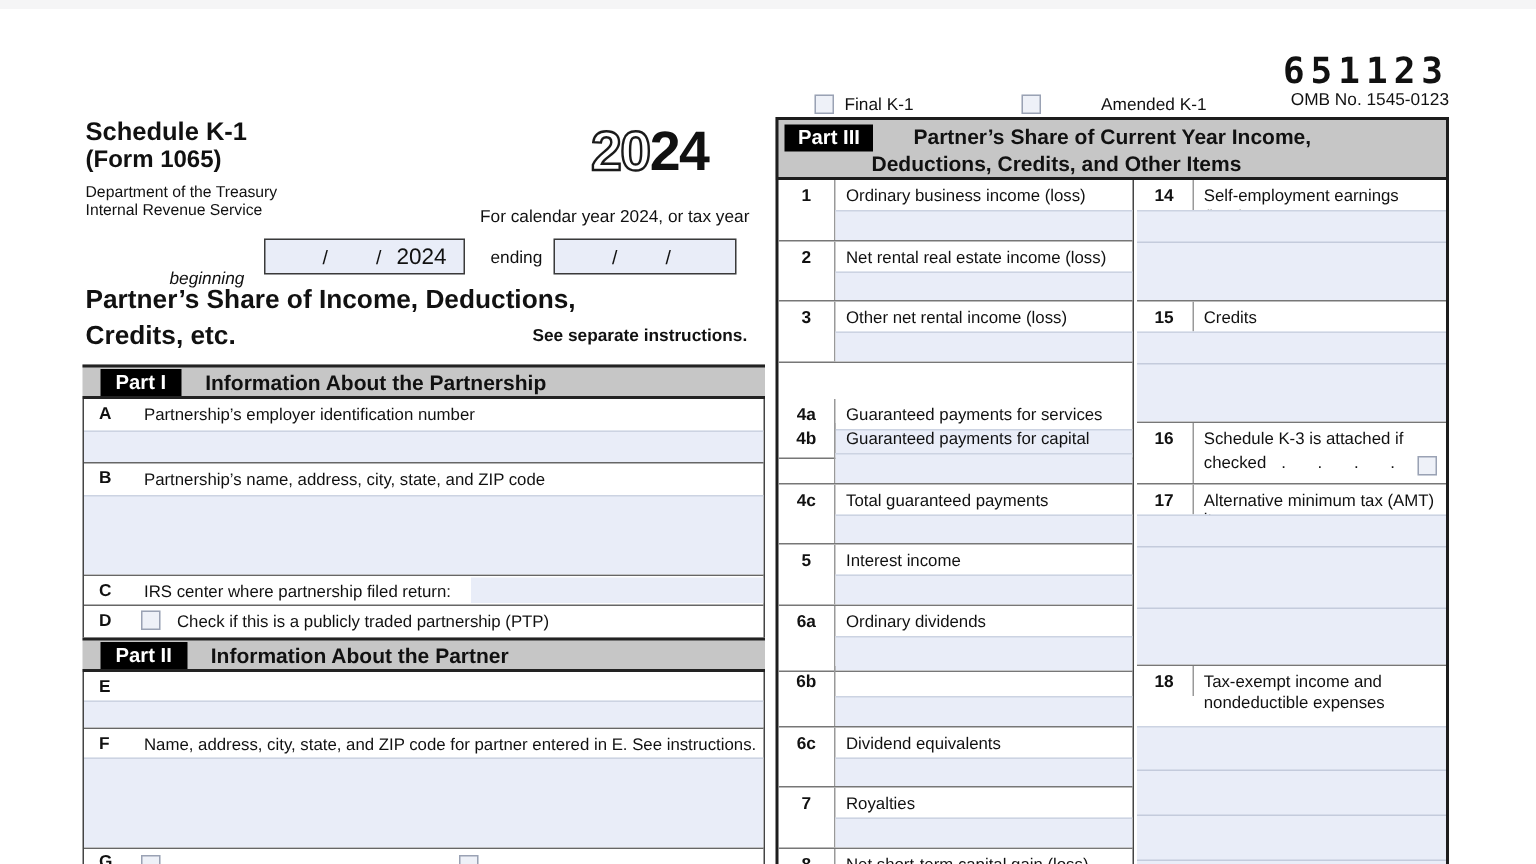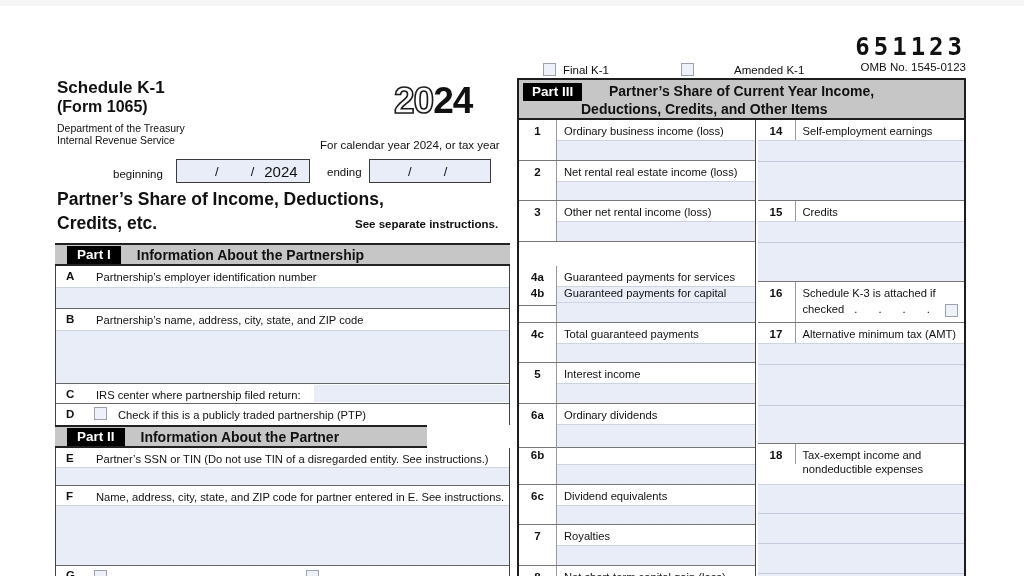--- a/index.html
+++ b/index.html
@@ -12,21 +12,21 @@
   .abs { position:absolute; }
 
   
   .h-schedule { left:57px; top:78px; font-size:17px; font-weight:bold; }
   .h-form     { left:57px; top:98px; font-size:16px; font-weight:bold; }
   .h-dept1    { left:57px; top:122px; font-size:10.5px; }
   .h-dept2    { left:57px; top:134px; font-size:10.5px; }
   .h-year     { left:394px; top:80px; font-size:37px; font-weight:bold; letter-spacing:-1px; }
   .h-year .outline { color:#fff; -webkit-text-stroke:1.6px #1a1a1a; text-shadow:0 0 1px #1a1a1a; }
   .h-cal      { left:320px; top:139px; font-size:11.5px; }
-  .h-beglab   { left:113px; top:168px; font-size:11.5px; }
+  .h-beglab   { left:113px; top:180px; font-size:11.5px;font-style:italic; }
   .h-endlab   { left:327px; top:166px; font-size:11.5px; }
   .datebox {
     position:absolute; top:159px; height:24px; background:#e9edf8;
     border:1.5px solid #3a3a3a; display:flex; align-items:center; font-size:13px;
   }
   .datebox-beg { left:176px; width:134px; }
   .datebox-end { left:369px; width:122px; }
   .datebox span { display:inline-block; }
   .db-s1 { margin-left:38px; }
   .db-s2 { margin-left:32px; }
@@ -151,28 +151,27 @@
       <span class="rowtext">IRS center where partnership filed return:</span>
       <div class="bluefill" style="left:258px; right:0; top:1px; bottom:1px; border-top:none;"></div>
     </div>
     <div class="lrow" style="top:138px; height:21px; border-bottom:none;">
       <span class="rowletter">D</span>
       <div class="checkbox" style="left:38px; top:3px;"></div>
       <span class="rowtext" style="left:62px;">Check if this is a publicly traded partnership (PTP)</span>
     </div>
   </div>
 
-  <div class="partbar" style="left:55px; top:425px; width:372px; height:23px;">
+  <div class="partbar" style="left:55px; top:425px; width:455px; height:23px;">
     <span class="partbadge">Part II</span>
     <span class="parttitle">Information About the Partner</span>
   </div>
   <div class="lbox" style="top:448px; height:128px; border-bottom:none;">
     <div class="lrow" style="top:0; height:38px;">
       <span class="rowletter">E</span>
-      <span class="rowtext">Partner’s SSN or TIN (Do not use TIN of a disregarded entity. See instructions.)</span>
       <div class="bluefill" style="left:0; right:0; top:19px; bottom:0;"></div>
     </div>
     <div class="lrow" style="top:38px; height:80px;">
       <span class="rowletter">F</span>
       <span class="rowtext">Name, address, city, state, and ZIP code for partner entered in E. See instructions.</span>
       <div class="bluefill" style="left:0; right:0; top:19px; bottom:0;"></div>
     </div>
     <div class="lrow" style="top:118px; height:10px; border-bottom:none;">
       <span class="rowletter" style="top:3px;">G</span>
       <div class="checkbox" style="left:38px; top:4px;"></div>

